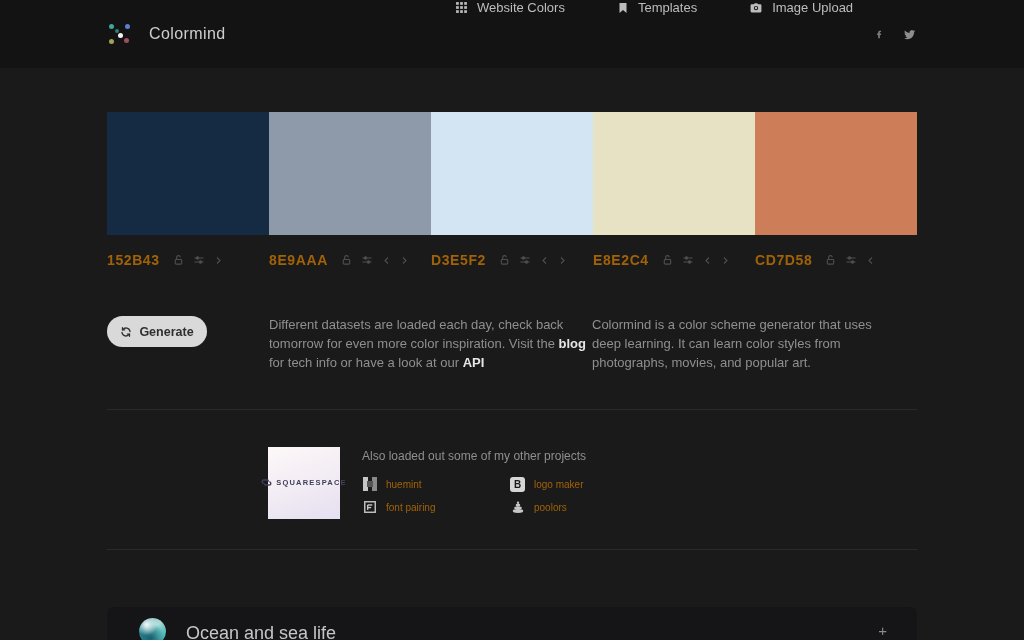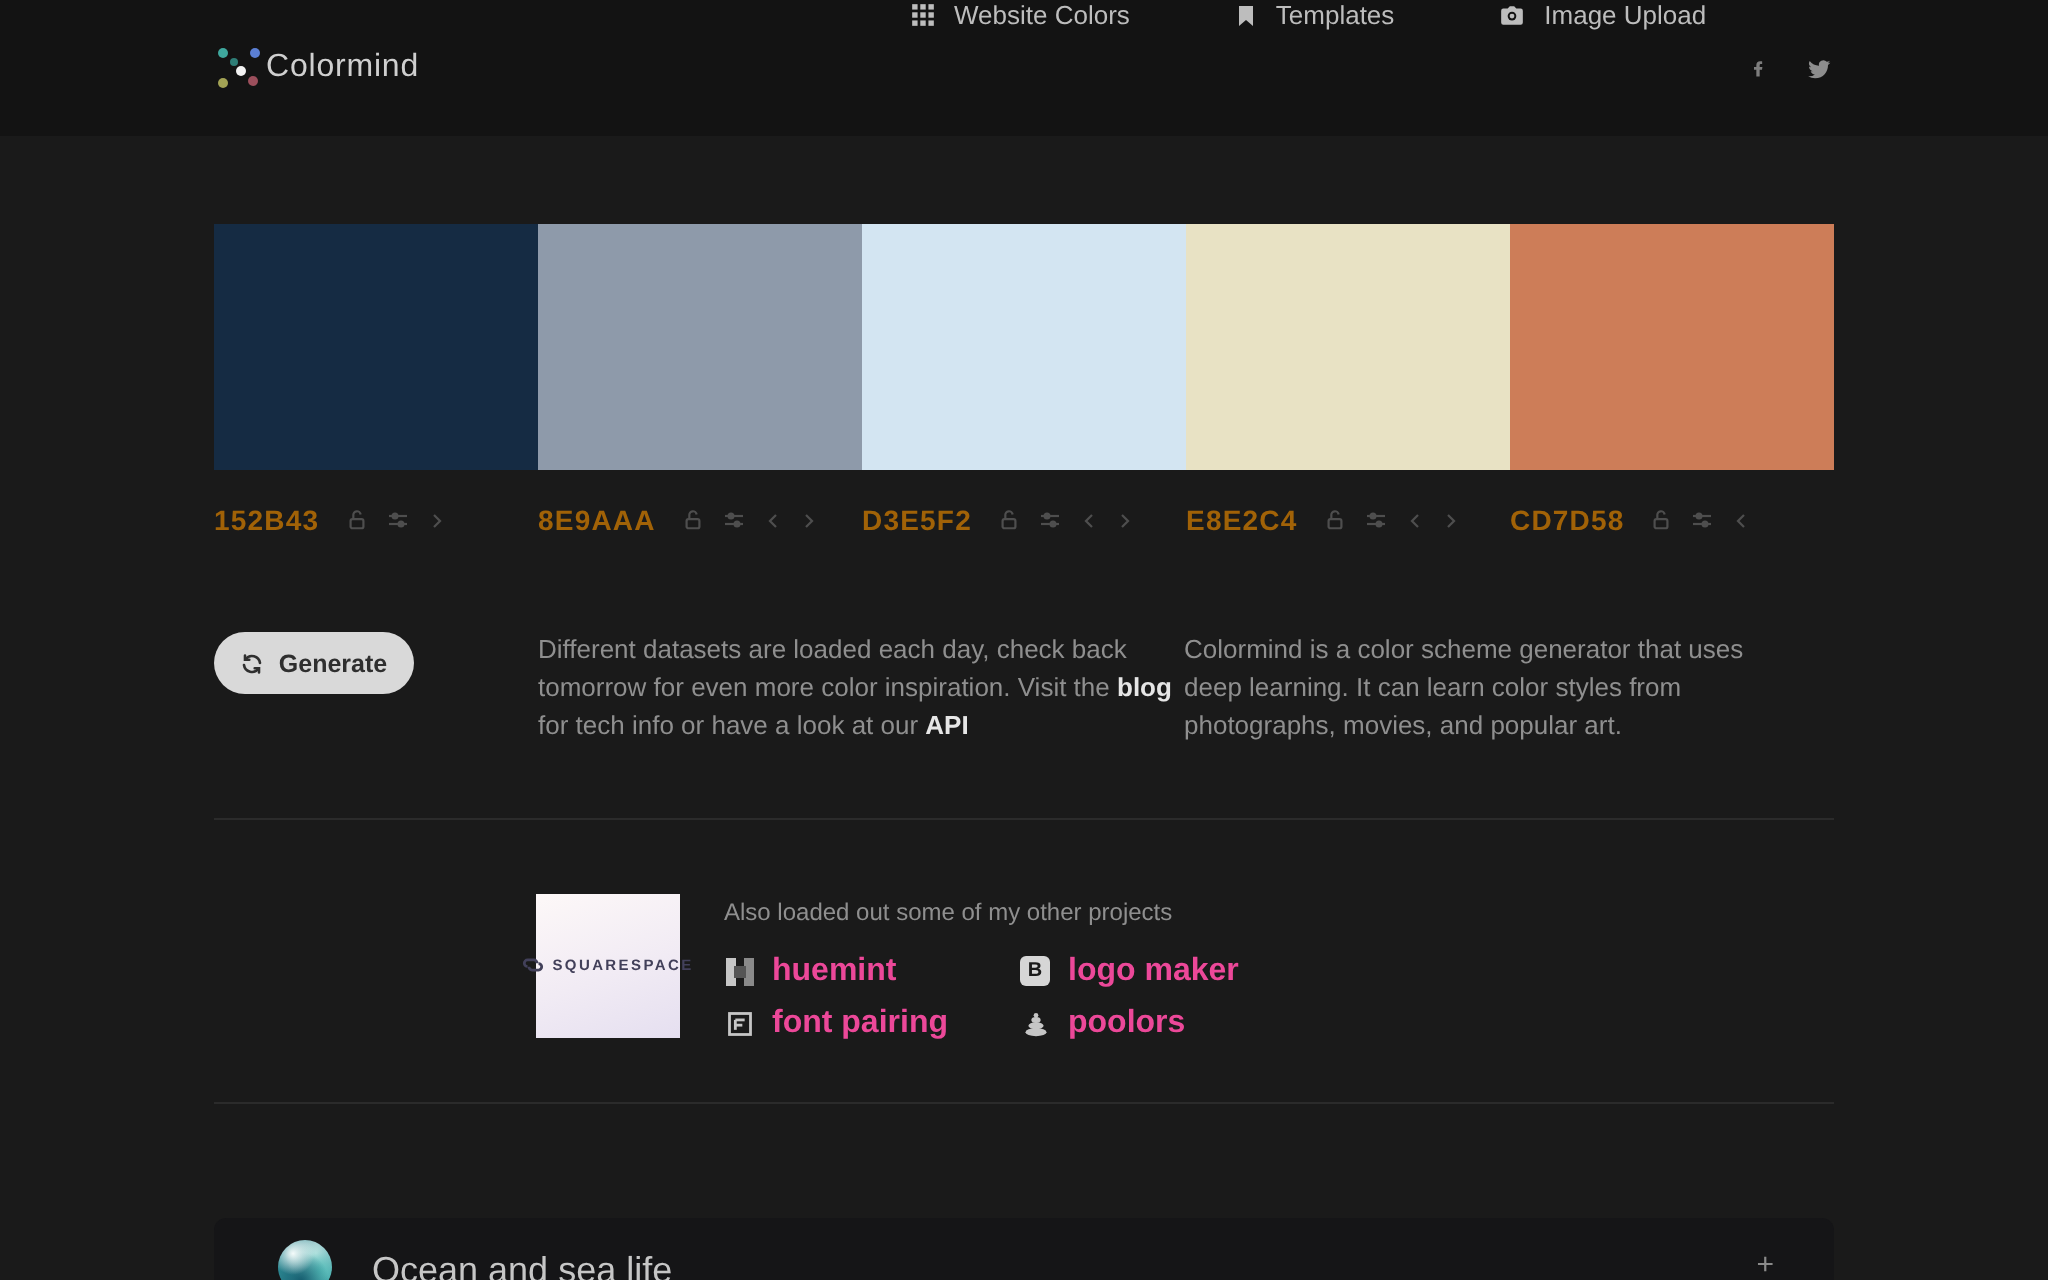--- a/index.html
+++ b/index.html
@@ -7,21 +7,21 @@
   body {
     background: #1a1a1a;
     font-family: "Liberation Sans", sans-serif;
     color: #c9c9c9;
   }
   .container { width: 810px; margin: 0 auto; }
 
   
   .header { height: 68px; background: #131313; }
   .header-inner { position: relative; width: 810px; height: 68px; margin: 0 auto; }
-  .brand { position: absolute; left: 0; top: 0; height: 68px; display: flex; align-items: center; gap: 0; cursor: pointer; }
+  .brand { position: absolute; left: 0; top: 0; height: 68px; display: flex; align-items: center; gap: 16px; cursor: pointer; }
   .logo-dots { position: relative; width: 26px; height: 26px; }
   .logo-dots i { position: absolute; border-radius: 50%; }
   .brand-name { font-size: 16px; letter-spacing: .4px; color: #cfcfcf; }
   .nav { position: absolute; left: 348px; top: 0; height: 68px; display: flex; align-items: flex-start; gap: 52px; }
   .nav-item { display: flex; align-items: center; gap: 9px; color: #bdbdbd; font-size: 13px; cursor: pointer; white-space: nowrap; }
   .nav-item svg { display: block; }
   .social { position: absolute; right: 0; top: 0; height: 68px; display: flex; align-items: center; gap: 18px; }
   .social-btn { cursor: pointer; display: flex; align-items: center; }
 
   
@@ -57,21 +57,21 @@
     background: linear-gradient(160deg, #fdf8f8 0%, #f1ebf4 55%, #e5dff0 100%);
     display: flex; align-items: center; justify-content: center; gap: 4px;
   }
   .ad-brand { font-size: 7.5px; font-weight: 700; letter-spacing: 1.2px; color: #42405a; }
   .ad-copy { margin-left: 10px; width: 200px; font-size: 12px; line-height: 1.5; color: #a9a9a9; }
   .ad-attribution { display: block; margin-top: 2px; font-size: 11.5px; color: #5e5e5e; cursor: pointer; }
   .projects { justify-self: start; width: 300px; }
   .projects-heading { font-size: 12px; color: #8f8f8f; margin-top: 2px; }
   .projects-grid { display: grid; grid-template-columns: 148px 148px; row-gap: 8px; margin-top: 14px; }
   .project-item { display: flex; align-items: center; gap: 9px; cursor: pointer; }
-  .project-label { font-size: 16px; font-weight: 700; color: #ec4899; }
+  .project-label { font-size: 10px; font-weight: 400; color: #a16207; }
   .pi-box { width: 15px; height: 15px; display: flex; align-items: center; justify-content: center; }
   .logo-maker-badge { width: 15px; height: 15px; border-radius: 3px; background: #d6d6d6; color: #1a1a1a; font-size: 10px; font-weight: 700; display: flex; align-items: center; justify-content: center; }
 
   
   .footer-card {
     margin-top: 57px; height: 80px; background: #151517; border-radius: 6px 6px 0 0;
     display: flex; align-items: flex-start; padding: 11px 30px 0 32px;
   }
   .sphere {
     width: 27px; height: 27px; border-radius: 50%;

